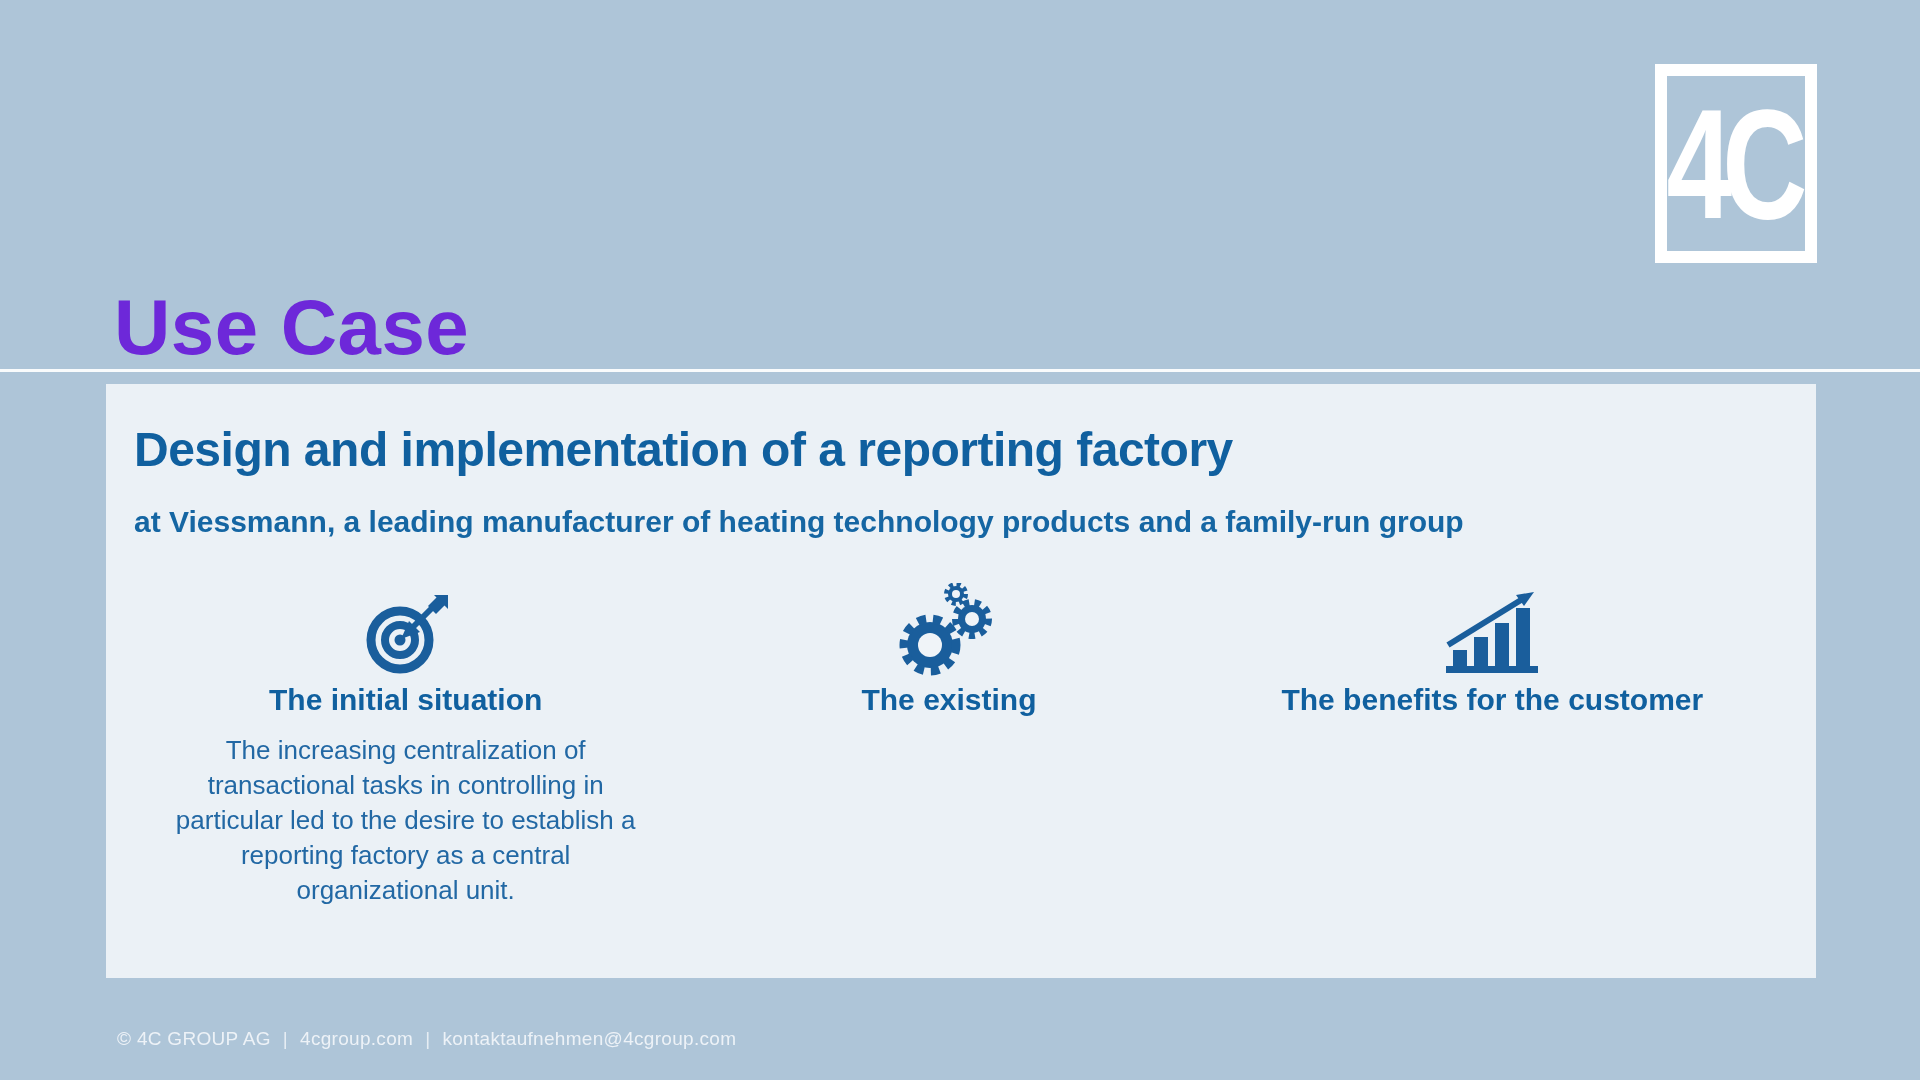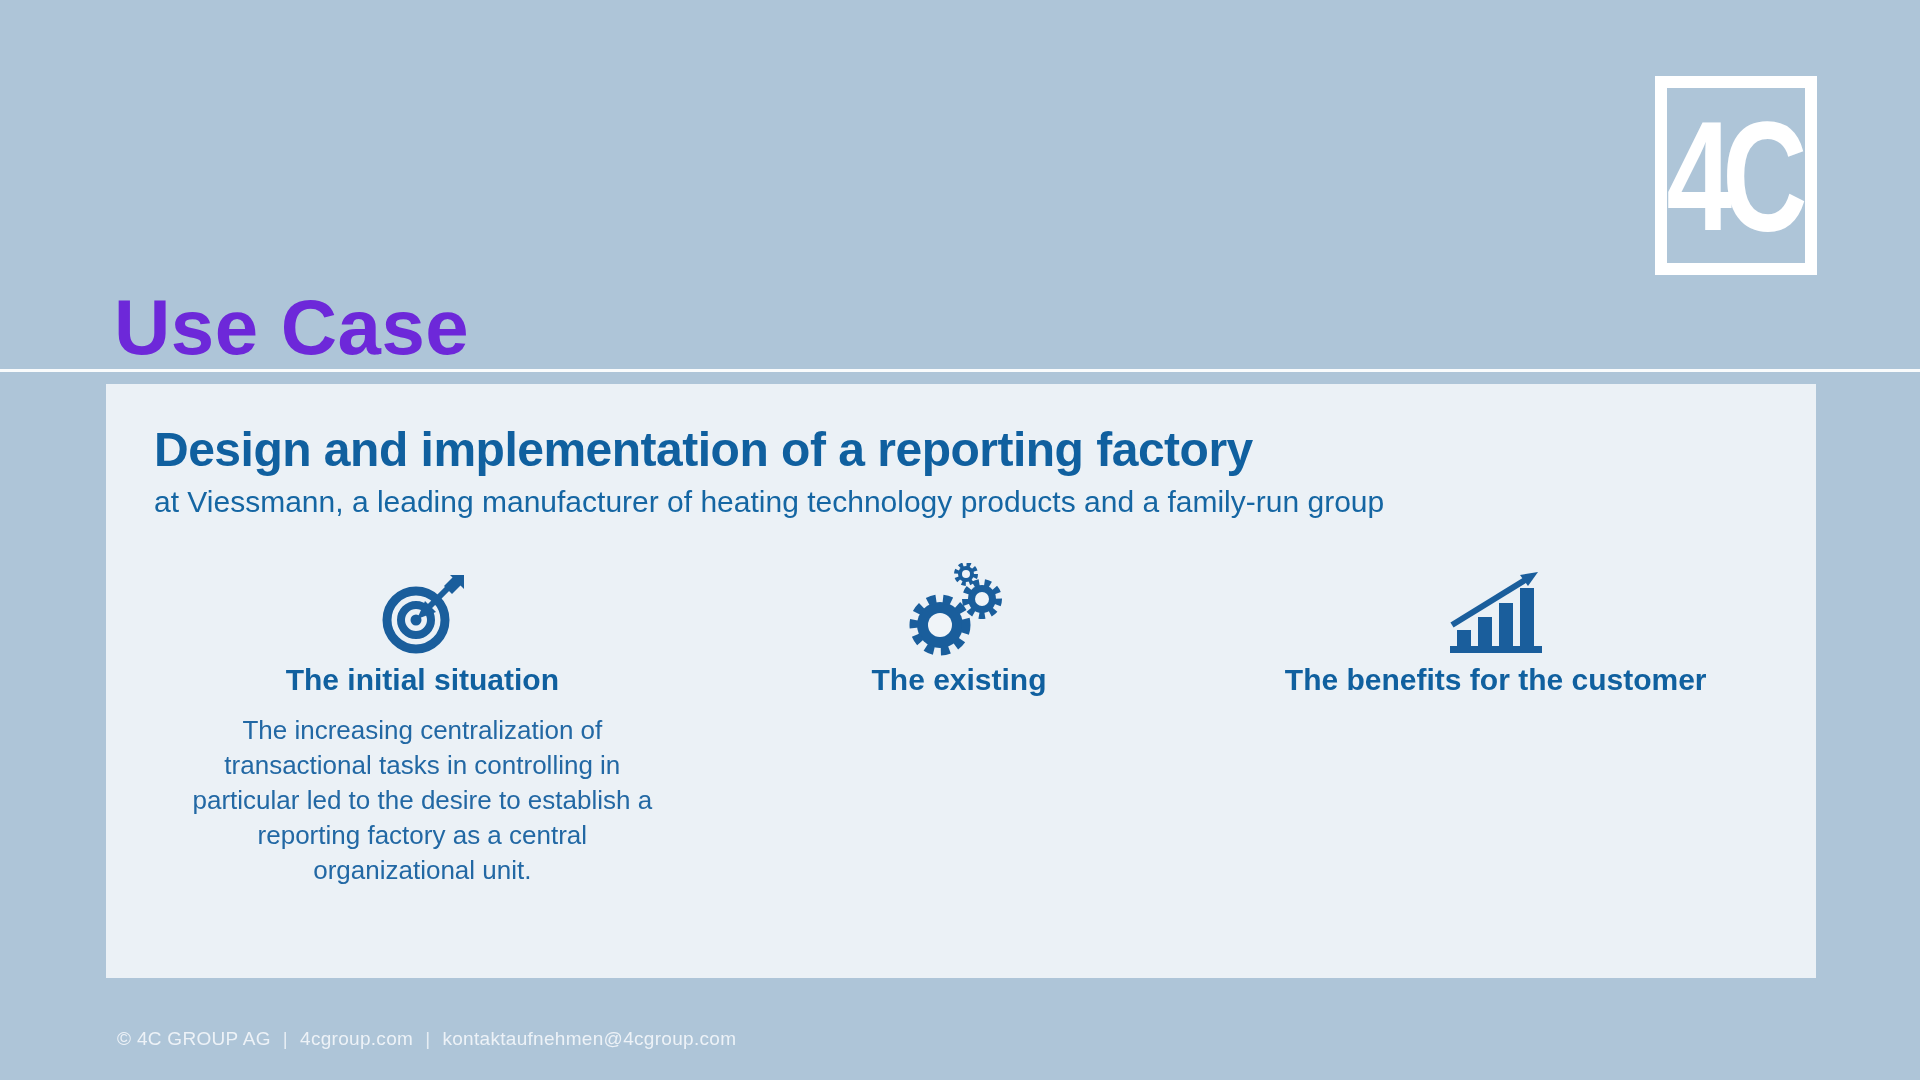--- a/index.html
+++ b/index.html
@@ -14,21 +14,21 @@
     position:absolute; inset:0;
     background:
       radial-gradient(ellipse 620px 420px at 74% 94%, rgba(255,255,255,0.55), rgba(255,255,255,0) 62%),
       radial-gradient(ellipse 900px 760px at -6% 112%, rgba(80,102,124,0.32), rgba(80,102,124,0) 55%),
       repeating-radial-gradient(ellipse 1500px 1150px at 28% -32%, rgba(255,255,255,0.12) 0 24px, rgba(118,143,166,0.10) 58px 84px, rgba(255,255,255,0) 84px 138px),
       repeating-radial-gradient(ellipse 1050px 920px at 106% 42%, rgba(255,255,255,0.10) 0 20px, rgba(118,143,166,0.08) 48px 70px, rgba(255,255,255,0) 70px 118px),
       linear-gradient(170deg, #bdd5e7 0%, #b6cfe2 35%, #accwrap 0, #abc0d2 62%, #9fb2c2 86%, #97aabb 100%);
   }
   
   .logo-box {
-    position:absolute; left:1655px; top:76px; width:162px; height:199px;
+    position:absolute; left:1655px; top:64px; width:162px; height:199px;
     border:12px solid #ffffff;
     display:flex; align-items:center; justify-content:center;
     overflow:visible;
   }
   .logo-text {
     color:#ffffff; font-weight:bold; font-size:118px; letter-spacing:-10px;
     display:inline-block; transform:scaleY(1.32); padding-right:8px;
   }
   
   .slide-title {
@@ -36,27 +36,27 @@
     color:#6d28d9; font-weight:bold; font-size:78px; letter-spacing:0.5px;
   }
   .divider {
     position:absolute; left:0; top:369px; width:1920px; height:3px;
     background:rgba(255,255,255,0.92);
   }
   
   .panel {
     position:absolute; left:106px; top:384px; width:1710px; height:594px;
     background:rgba(240,244,248,0.93);
-    padding:38px 52px 0 48px;
+    padding:38px 52px 0 28px;
   }
   .panel-heading {
     color:#10609F; font-weight:bold; font-size:48px; letter-spacing:-0.5px;
   }
   .panel-subheading {
-    color:#1566A3; font-size:30px; font-weight:normal; margin-top:8px;
+    color:#1566A3; font-size:30px; font-weight:bold; margin-top:28px;
   }
   .columns {
     display:flex; margin-top:46px;
   }
   .column { flex:1; text-align:center; padding:0 24px; }
   .icon-wrap {
     height:92px; display:flex; align-items:flex-end; justify-content:center;
   }
   .column-title {
     color:#10609F; font-weight:bold; font-size:30px; margin-top:6px;

